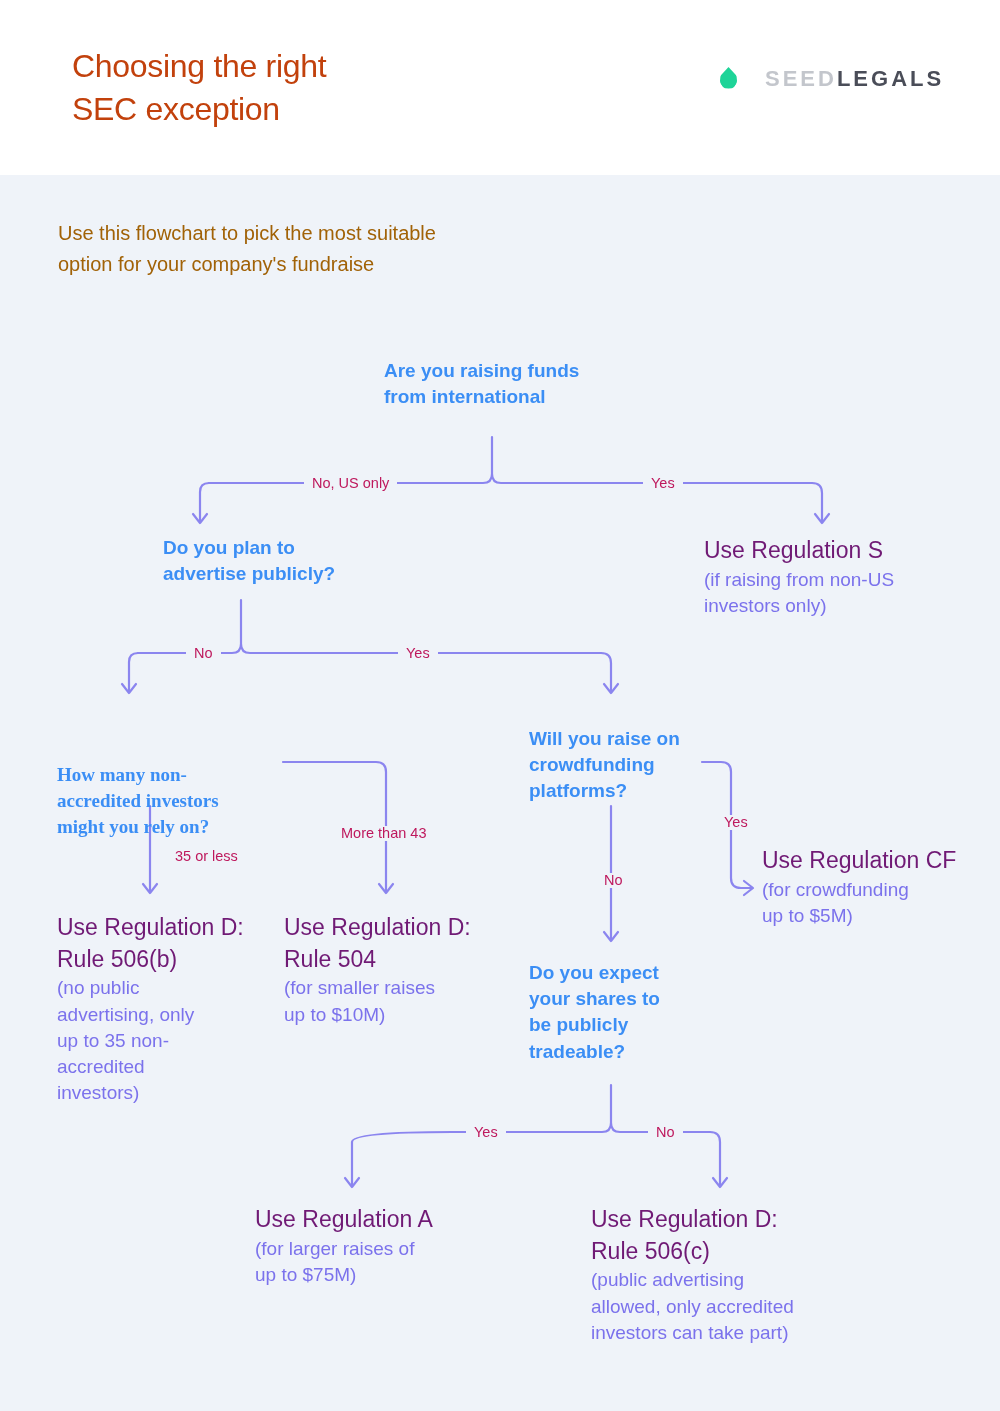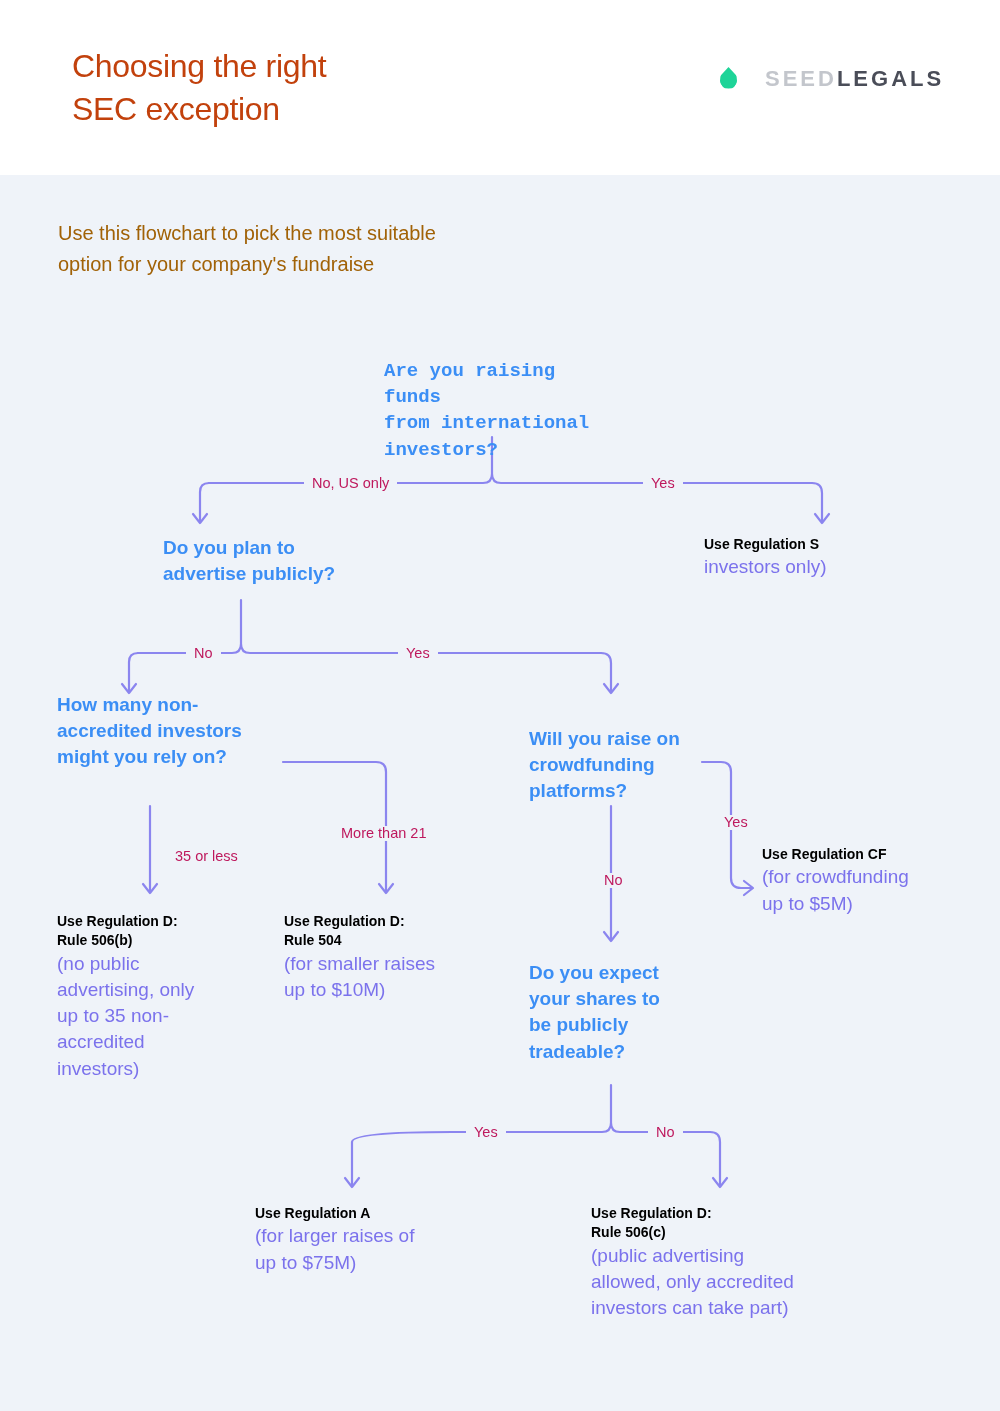--- a/index.html
+++ b/index.html
@@ -58,24 +58,24 @@
   }
 
   .node { position: absolute; }
   .node .q {
     font-size: 19px;
     font-weight: bold;
     line-height: 1.38;
     color: #3b8ef5;
   }
   .node .a-title {
-    font-size: 14px;
-    font-weight: bold;
+    font-size: 23px;
+    font-weight: normal;
     line-height: 1.38;
-    color: #000000;
+    color: #701a75;
   }
   .node .a-detail {
     font-size: 19px;
     font-weight: normal;
     line-height: 1.38;
     color: #7b72ec;
   }
   .edge-label {
     position: absolute;
     font-size: 14.5px;
@@ -143,43 +143,43 @@
     <path d="M 710 1132 Q 720 1132 720 1142 L 720 1186"></path>
     <path d="M 713 1178 L 720 1187 L 727 1178"></path>
   </g>
 </svg>
 
 <div class="edge-label" style="left:304px; top:476px;">No, US only</div>
 <div class="edge-label" style="left:643px; top:476px;">Yes</div>
 <div class="edge-label" style="left:186px; top:646px;">No</div>
 <div class="edge-label" style="left:398px; top:646px;">Yes</div>
 <div class="edge-label" style="left:123px; top:849px;margin-left:44px;">35 or less</div>
-<div class="edge-label" style="left:333px; top:826px;">More than 21</div>
+<div class="edge-label" style="left:333px; top:826px;">More than 43</div>
 <div class="edge-label" style="left:716px; top:815px;">Yes</div>
 <div class="edge-label" style="left:596px; top:873px;">No</div>
 <div class="edge-label" style="left:466px; top:1125px;">Yes</div>
 <div class="edge-label" style="left:648px; top:1125px;">No</div>
 
-<div class="node" style="left:384px; top:358px; width:230px;font-family:Liberation Mono, monospace;">
+<div class="node" style="left:384px; top:358px; width:230px;">
   <div class="q">Are you raising funds</div>
   <div class="q">from international</div>
-  <div class="q">investors?</div>
 </div>
 
 <div class="node" style="left:704px; top:535px; width:260px;">
   <div class="a-title">Use Regulation S</div>
+  <div class="a-detail">(if raising from non-US</div>
   <div class="a-detail">investors only)</div>
 </div>
 
 <div class="node" style="left:163px; top:535px; width:220px;">
   <div class="q">Do you plan to</div>
   <div class="q">advertise publicly?</div>
 </div>
 
-<div class="node" style="left:57px; top:692px; width:225px;">
+<div class="node" style="left:57px; top:762px; width:225px;font-family:Liberation Serif, serif;">
   <div class="q">How many non-</div>
   <div class="q">accredited investors</div>
   <div class="q">might you rely on?</div>
 </div>
 
 <div class="node" style="left:529px; top:726px; width:185px;">
   <div class="q">Will you raise on</div>
   <div class="q">crowdfunding</div>
   <div class="q">platforms?</div>
 </div>

